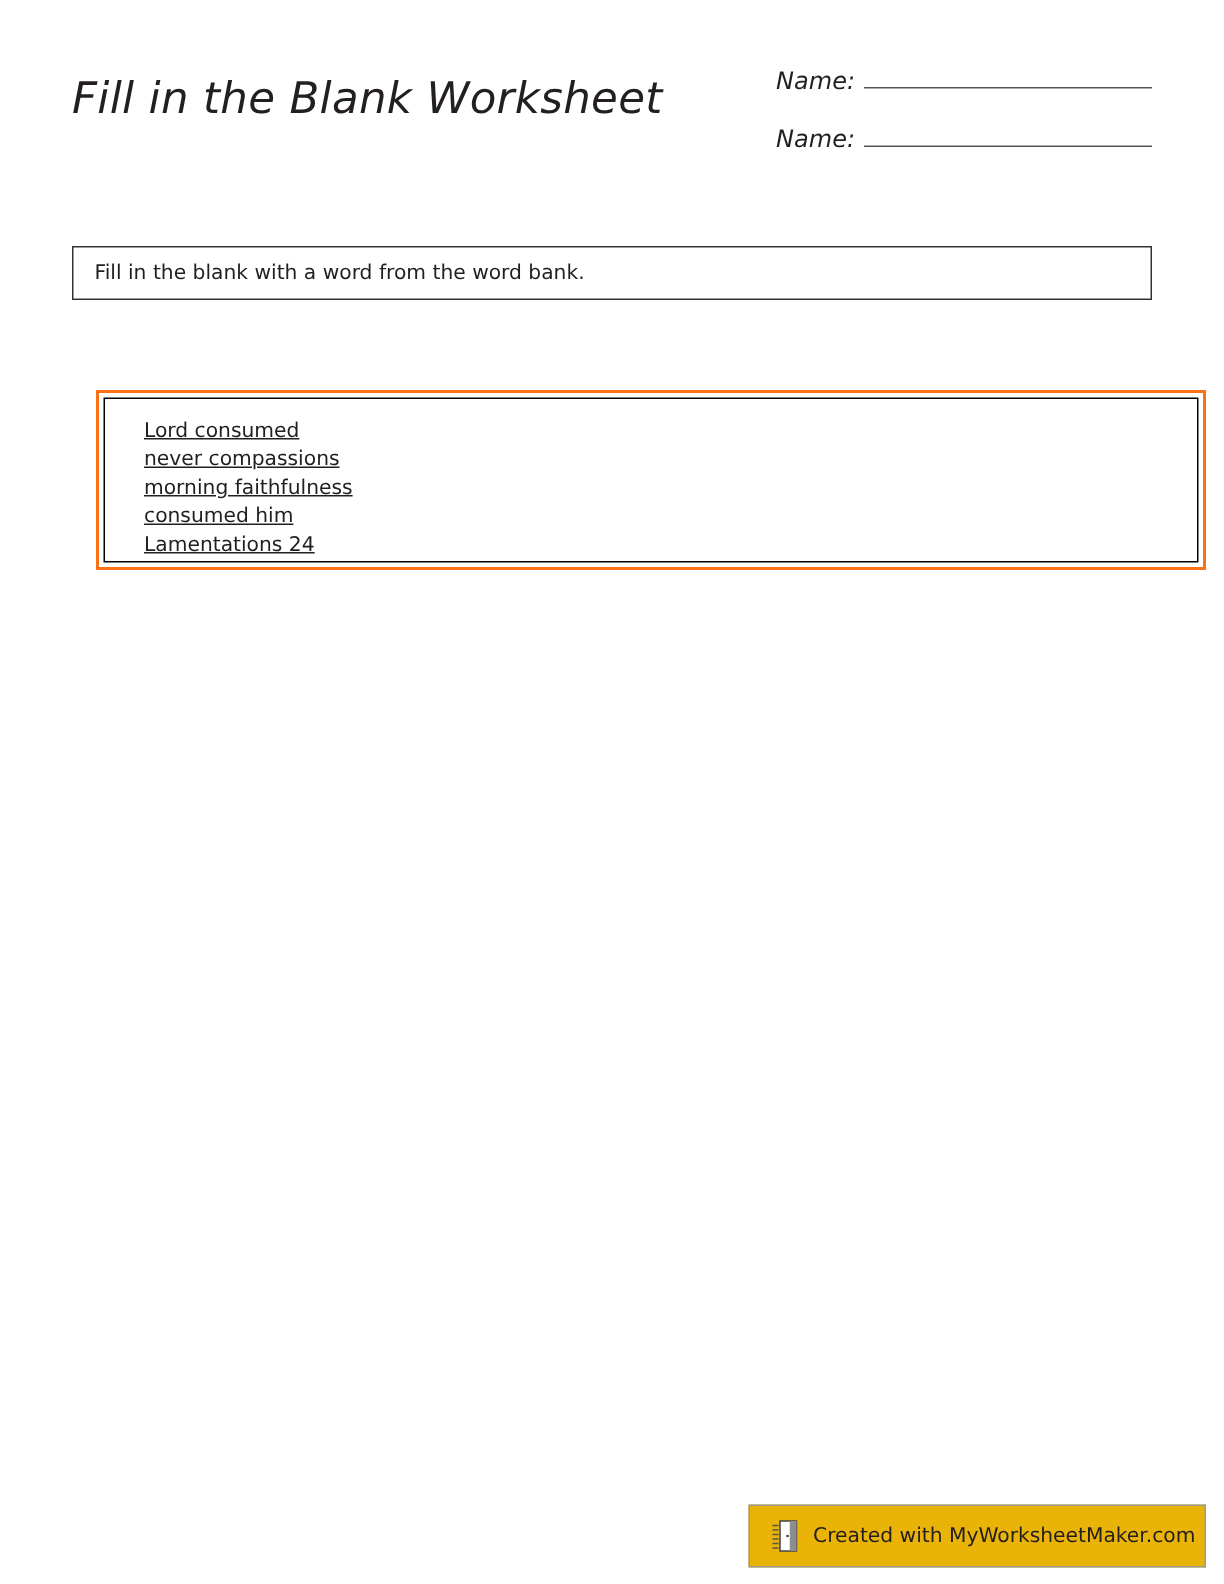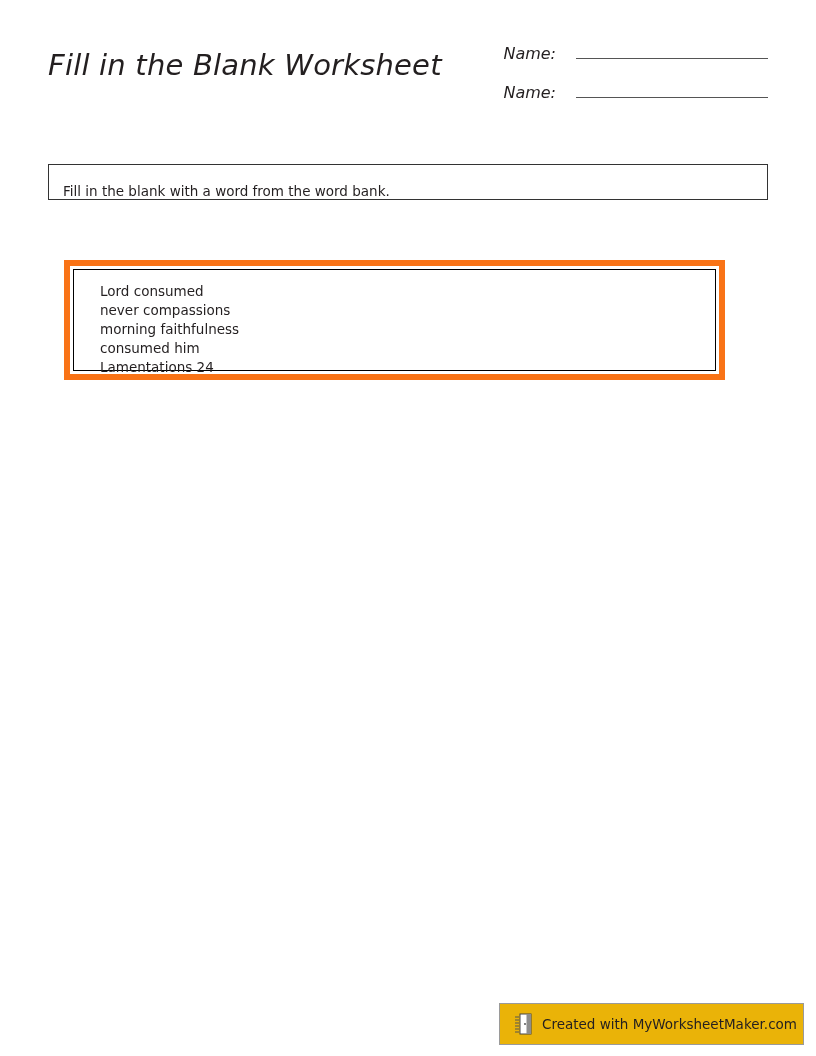--- a/index.html
+++ b/index.html
@@ -48,57 +48,58 @@
   }
   .field-row {
     display: flex;
     align-items: baseline;
     justify-content: flex-end;
     margin-bottom: 16px;
   }
   .field-label {
     font-size: 16px;
     color: #231f20;
-    margin-right: 20px;
+    margin-right: 6px;
     white-space: nowrap;
   }
   .field-line {
     width: 192px;
     border-bottom: 1px solid #555555;
     height: 18px;
   }
 
   
   .instruction-box {
     position: absolute;
     left: 48px;
     top: 164px;
     width: 720px;
     height: 36px;
     border: 1px solid #333333;
     box-sizing: border-box;
     display: flex;
-    align-items: flex-end;
+    align-items: center;
   }
   .instruction-text {
     font-size: 13.5px;
     padding-left: 14px;
     color: #231f20;
   }
 
   
   .word-bank-outer {
     position: absolute;
     left: 64px;
     top: 260px;
-    width: 661px;
+    width: 740px;
     height: 120px;
-    border: 6px solid #f97316;
+    border: 2px solid #f97316;
     box-sizing: border-box;
     padding: 3px;
+    text-decoration: underline;
   }
   .word-bank-inner {
     width: 100%;
     height: 100%;
     border: 1px solid #000000;
     box-sizing: border-box;
     padding: 12px 0 0 26px;
   }
   .word-bank-line {
     font-size: 13.5px;

